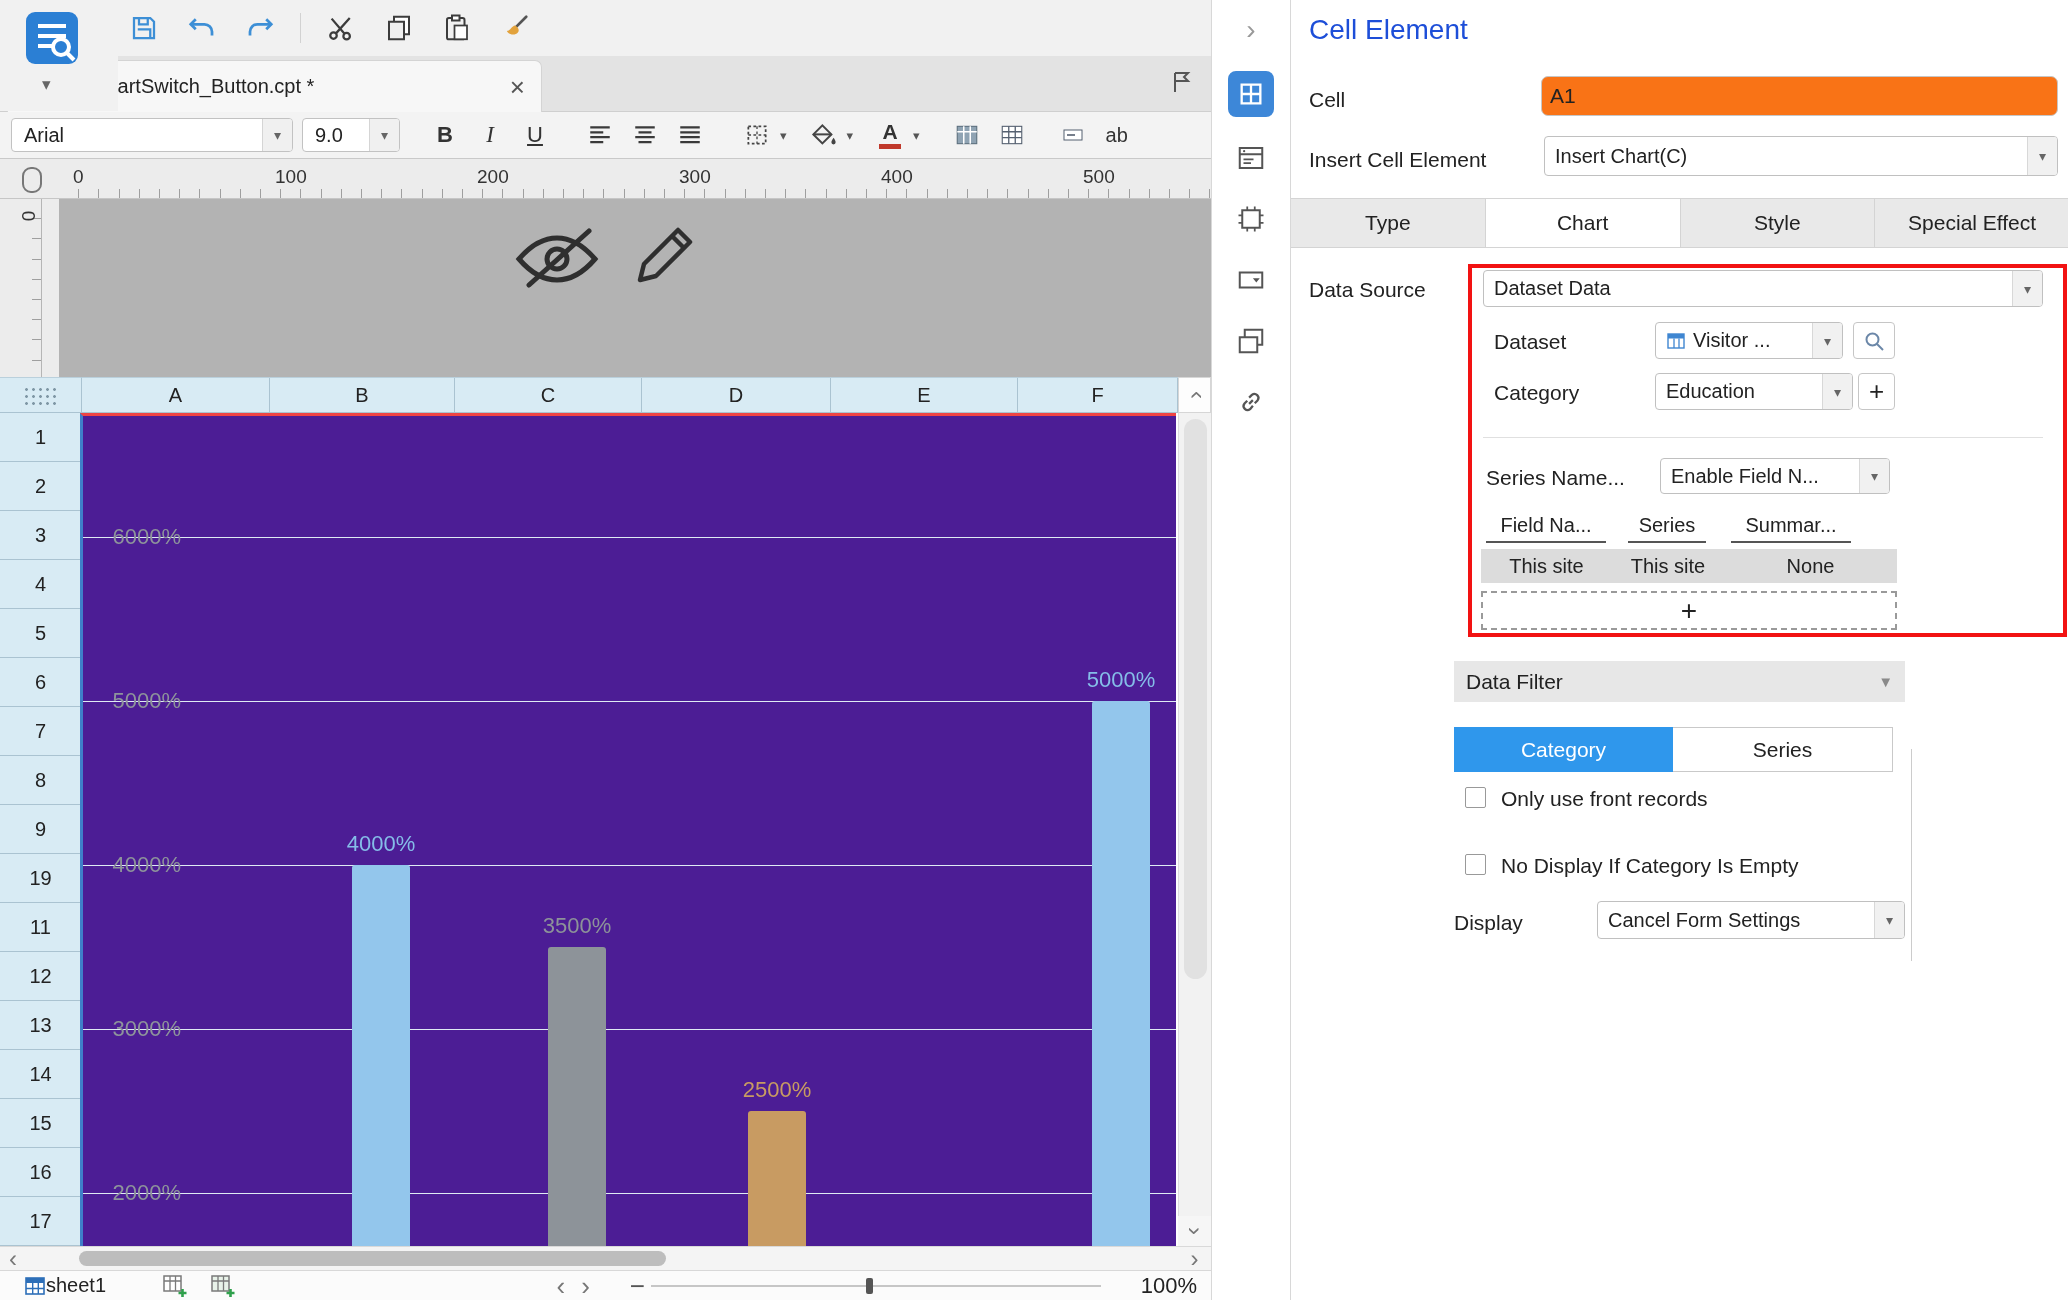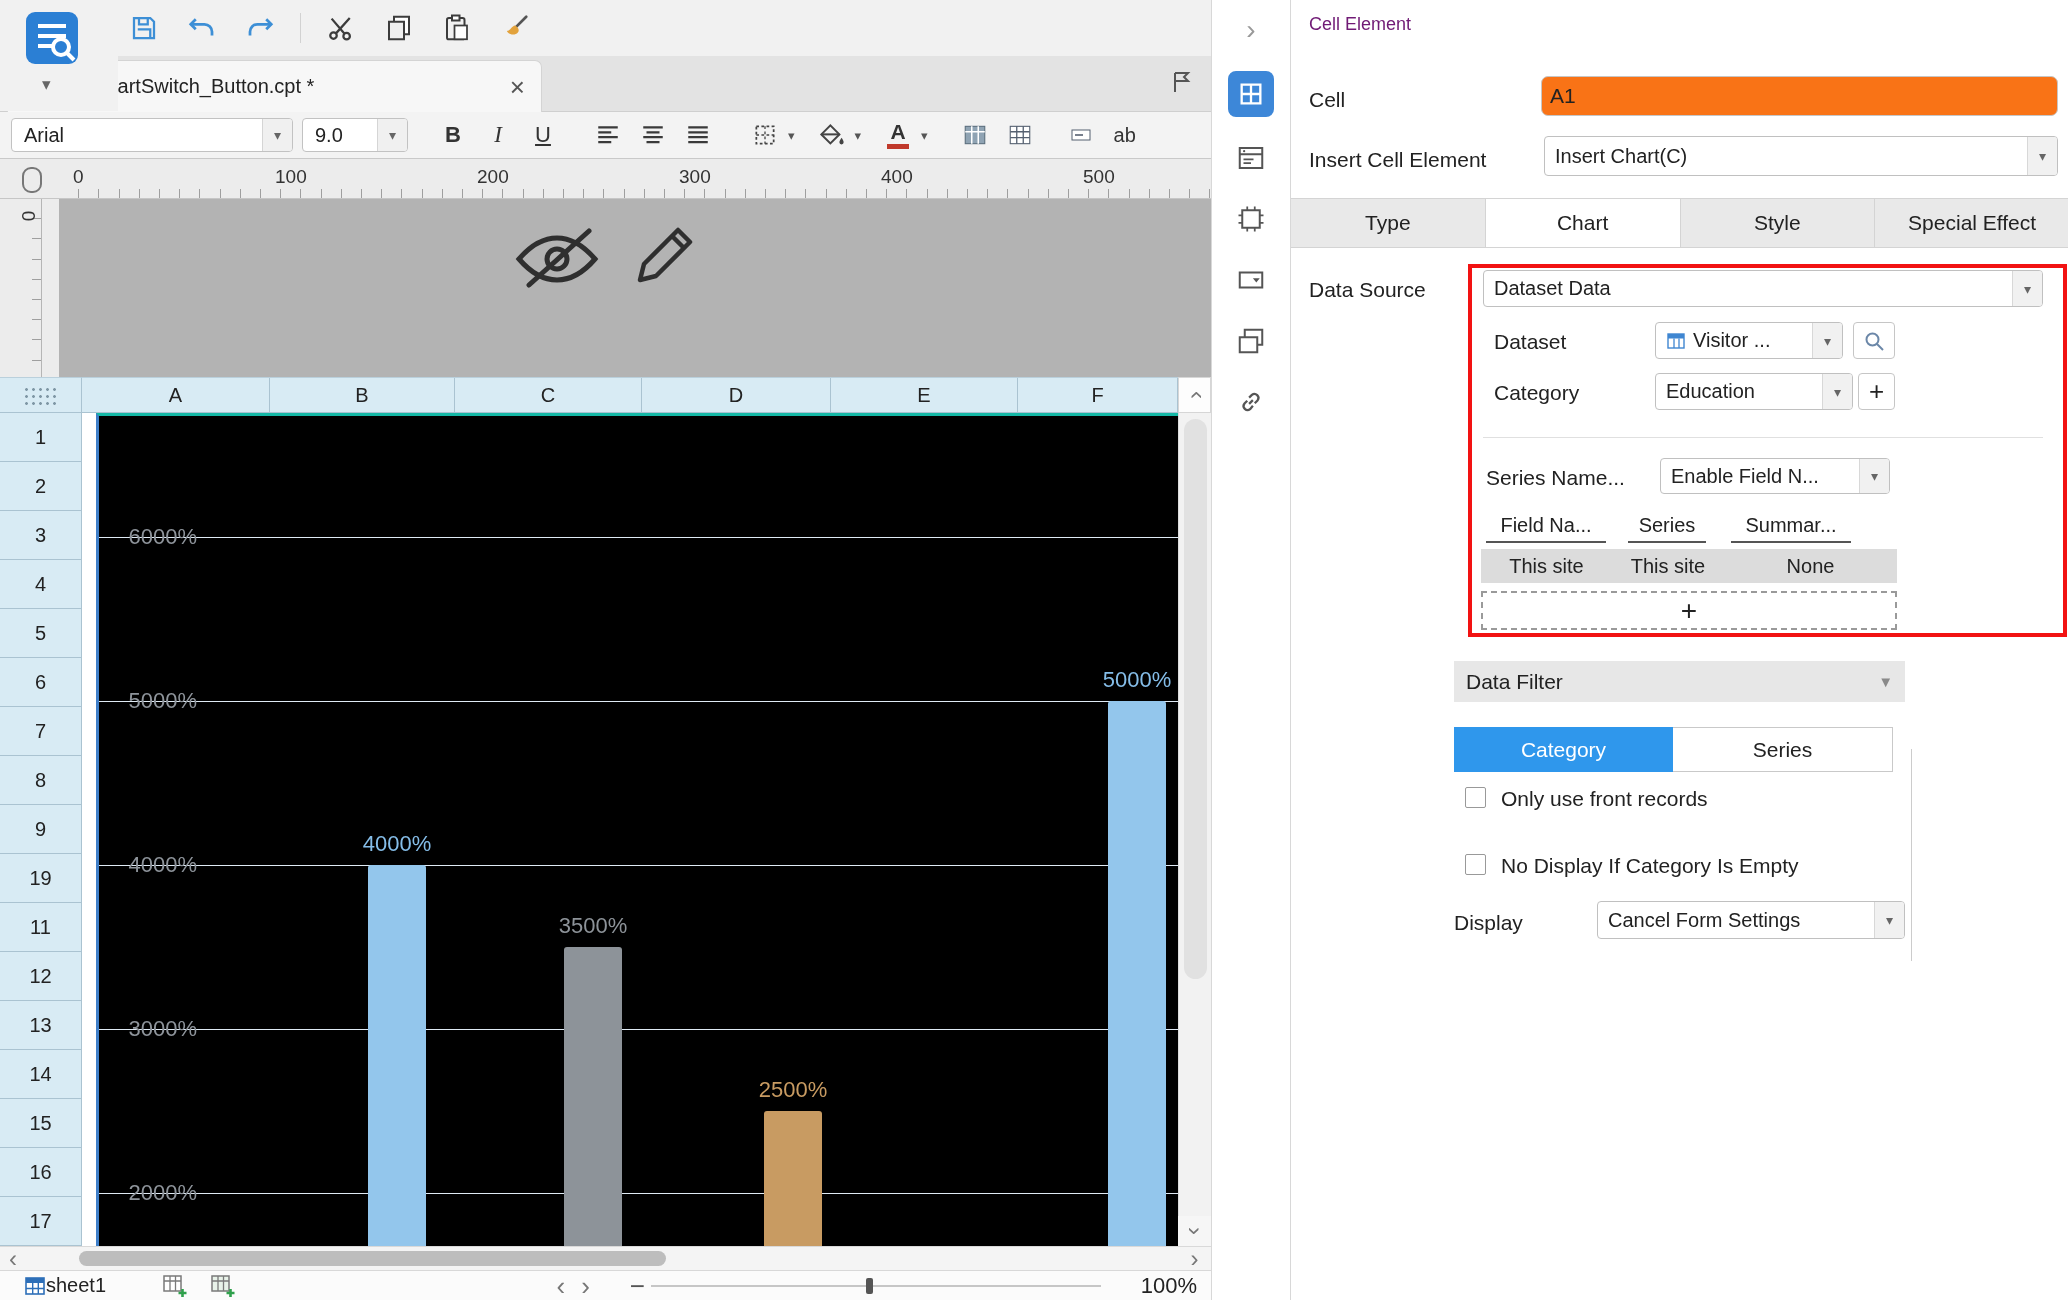--- a/index.html
+++ b/index.html
@@ -51,21 +51,21 @@
 .margin-area{position:absolute;left:59px;top:199px;width:1152px;height:178px;background:#b3b3b3}
 .m-icon{position:absolute;cursor:pointer}
 
 
 .corner-cell{position:absolute;left:0;top:377px;width:82px;height:36px;background:#d8ebf4;border-right:1px solid #aac3d1;border-bottom:1px solid #aac3d1;border-top:1px solid #bad0dc;cursor:pointer}
 .corner-dots{width:36px;height:20px;margin:8px auto 0;background-image:radial-gradient(#7f97a5 1.3px,transparent 1.5px);background-size:7px 7px}
 .col-headers{position:absolute;left:82px;top:377px;width:1096px;height:36px;background:#d8ebf4;border-top:1px solid #bad0dc;border-bottom:1px solid #aac3d1}
 .col-header{position:absolute;top:0;height:35px;border-right:1px solid #aac3d1;display:flex;align-items:center;justify-content:center;font-size:20px;color:#222;cursor:pointer}
 .row-headers{position:absolute;left:0;top:413px;width:82px;height:833px;background:#d8ebf4}
 .row-header{position:absolute;left:0;width:82px;height:49px;border-right:1px solid #aac3d1;border-bottom:1px solid #aac3d1;display:flex;align-items:center;justify-content:center;font-size:20px;color:#222;cursor:pointer}
-.chart{position:absolute;left:96px;top:413px;width:1096px;height:833px;background:#000000;border-left:3px solid #3f7fc9;border-top:3px solid #14b8a6;overflow:hidden;cursor:pointer}
+.chart{position:absolute;left:80px;top:413px;width:1096px;height:833px;background:#4c1d95;border-left:3px solid #3f7fc9;border-top:3px solid #ef4444;overflow:hidden;cursor:pointer}
 .chart-grid{position:absolute;left:0;width:100%;height:1px;background:#dfeaf4}
 .chart-ytick{position:absolute;left:10px;width:88px;text-align:right;transform:translateY(-50%);font-size:22px;color:#8e949b}
 .chart-bar{position:absolute;bottom:0;border-radius:3px 3px 0 0}
 .chart-bar-label{position:absolute;width:160px;text-align:center;font-size:22px}
 
 
 .vscroll-up{position:absolute;left:1178px;top:377px;width:33px;height:36px;background:#fdfdfd;border:1px solid #d6d6d6;display:flex;align-items:center;justify-content:center;color:#777;cursor:pointer}
 .vscroll{position:absolute;left:1178px;top:413px;width:33px;height:803px;background:#f2f2f2;border-left:1px solid #dcdcdc}
 .vthumb{position:absolute;left:5px;top:6px;width:23px;height:560px;background:#e1e1e1;border-radius:12px;cursor:pointer}
 .vscroll-down{position:absolute;left:1178px;top:1216px;width:33px;height:30px;display:flex;align-items:center;justify-content:center;color:#777;background:#f6f6f6;cursor:pointer}
@@ -90,21 +90,21 @@
 .zoom-label{width:84px;font-size:22px;color:#222;text-align:right;margin-right:14px}
 
 
 .strip{position:absolute;left:1211px;top:0;width:79px;height:1300px;background:#fff;border-left:1px solid #d8d8d8;display:flex;flex-direction:column;align-items:center;padding-top:10px;gap:21px}
 .strip-btn{width:46px;height:40px;display:flex;align-items:center;justify-content:center;cursor:pointer;color:#888}
 .strip-btn.active{background:#3d87d8;border-radius:8px;height:46px}
 .strip-chev{font-size:28px;color:#999}
 
 
 .panel{position:absolute;left:1290px;top:0;width:778px;height:1300px;background:#fff;border-left:1px solid #d8d8d8;font-size:21px}
-.p-title{position:absolute;left:18px;top:14px;font-size:18px;color:#701a75}
+.p-title{position:absolute;left:18px;top:14px;font-size:28px;color:#1d4ed8}
 .p-label{position:absolute;font-size:21px;color:#222;white-space:nowrap}
 .text-input{position:absolute;border:1px solid #c6c6c6;border-radius:7px;height:40px;font-size:21px;padding-left:8px;color:#222;background:#f97316;font-family:"Liberation Sans",sans-serif}
 .p-combo{position:absolute;display:flex;align-items:center;background:#fff;border:1px solid #c0c0c0;border-radius:4px;font-size:20px;color:#222;padding-left:10px;overflow:hidden;cursor:pointer}
 .p-combo .chev{margin-left:auto;width:30px;height:100%;display:flex;align-items:center;justify-content:center;color:#666;border-left:1px solid #d8d8d8;background:#f1f1f1;font-size:14px;flex:none}
 .p-tabs{position:absolute;left:0;top:198px;width:778px;height:50px;display:flex;border-top:1px solid #d4d4d4;border-bottom:1px solid #d4d4d4;background:#e9e9e9}
 .p-tab{flex:1;display:flex;align-items:center;justify-content:center;font-size:21px;color:#222;border-right:1px solid #d4d4d4;cursor:pointer;white-space:nowrap}
 .p-tab:last-child{border-right:none}
 .p-tab.selected{background:#fff}
 .red-box{position:absolute;left:177px;top:264px;width:599px;height:373px;border:4px solid #f21212;pointer-events:none;z-index:6}
 .sq-btn{position:absolute;display:flex;align-items:center;justify-content:center;background:#fff;border:1px solid #c6c6c6;border-radius:4px;cursor:pointer}
@@ -216,21 +216,21 @@
           </svg>
       </div>
       <div class="logo-caret">▾</div>
     </div>
 
     <div class="fontbar">
       <div class="combo" style="width:282px">
         <span>Arial</span>
         <span class="chev">▾</span>
       </div>
-      <div class="combo" style="width:106px">
+      <div class="combo" style="width:98px">
         <span>9.0</span>
         <span class="chev">▾</span>
       </div>
       <div class="fbtn b" style="margin-left:18px">B</div>
       <div class="fbtn i">I</div>
       <div class="fbtn u">U</div>
       <div class="fbtn" style="margin-left:20px">
         <svg width="26" height="26" viewBox="0 0 24 24">
             <path d="M3 5h18M3 9.5h12M3 14h18M3 18.5h12" stroke="#3a3a3a" stroke-width="2"></path>
           </svg>

